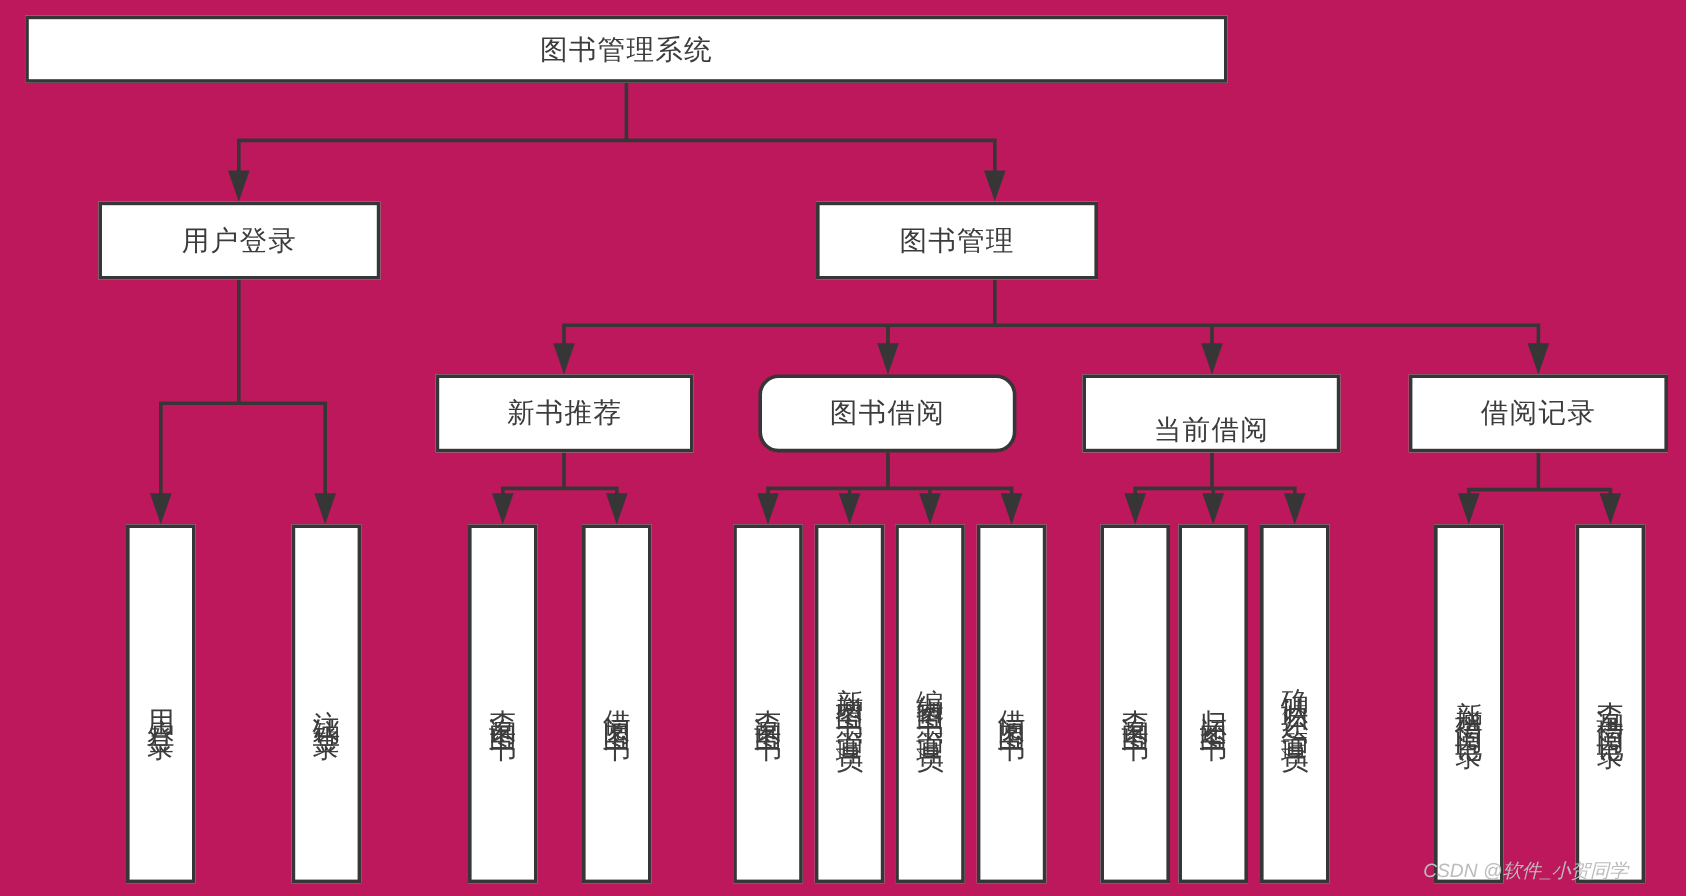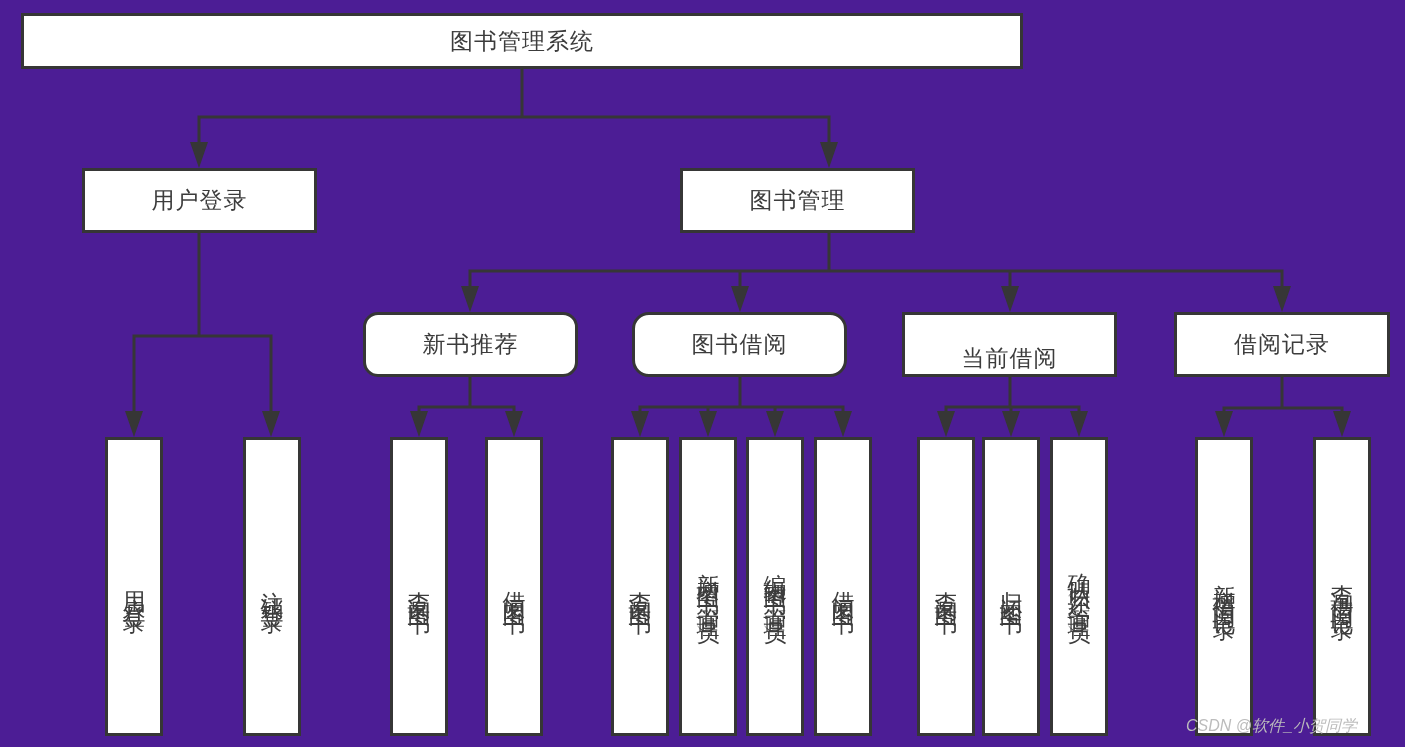--- a/index.html
+++ b/index.html
@@ -1,20 +1,20 @@
 <!DOCTYPE html>
 <html><head>
 <meta charset="utf-8">
 <style>
   html,body{margin:0;padding:0;background:#ffffff;}
   .canvas{
     position:relative;
     width:1405px;
     height:747px;
-    background:#4c1d95;
+    background:#be185d;
     font-family:"Liberation Sans","DejaVu Sans",sans-serif;
     overflow:hidden;
   }
   svg.connectors{
     position:absolute;
     left:0;top:0;
     z-index:1;
   }
   .box{
     position:absolute;
@@ -33,21 +33,21 @@
     text-orientation:mixed;
     font-size:23px;
     line-height:1;
     letter-spacing:7px;
     white-space:nowrap;
   }
   
   .n-root   {left:21px;  top:13px;  width:1002px; height:56px;}
   .n-login  {left:82px;  top:168px; width:235px;  height:65px;}
   .n-mgmt   {left:680px; top:168px; width:235px;  height:65px;}
-  .n-nb     {left:363px; top:312px; width:215px;  height:65px;border-radius:15px;}
+  .n-nb     {left:363px; top:312px; width:215px;  height:65px;}
   .n-bb     {left:632px; top:312px; width:215px;  height:65px;border-radius:17px;}
   .n-cb     {left:902px; top:312px; width:215px;  height:65px;align-items:flex-end;}
   .n-br     {left:1174px;top:312px; width:216px;  height:65px;}
   .leaf     {top:437px; width:58px; height:299px;}
   .l-1 {left:105px;}  .l-2 {left:243px;}
   .l-3 {left:390px;}  .l-4 {left:485px;}
   .l-5 {left:611px;}  .l-6 {left:679px;}
   .l-7 {left:746px;}  .l-8 {left:814px;}
   .l-9 {left:917px;}  .l-10{left:982px;}
   .l-11{left:1050px;}

